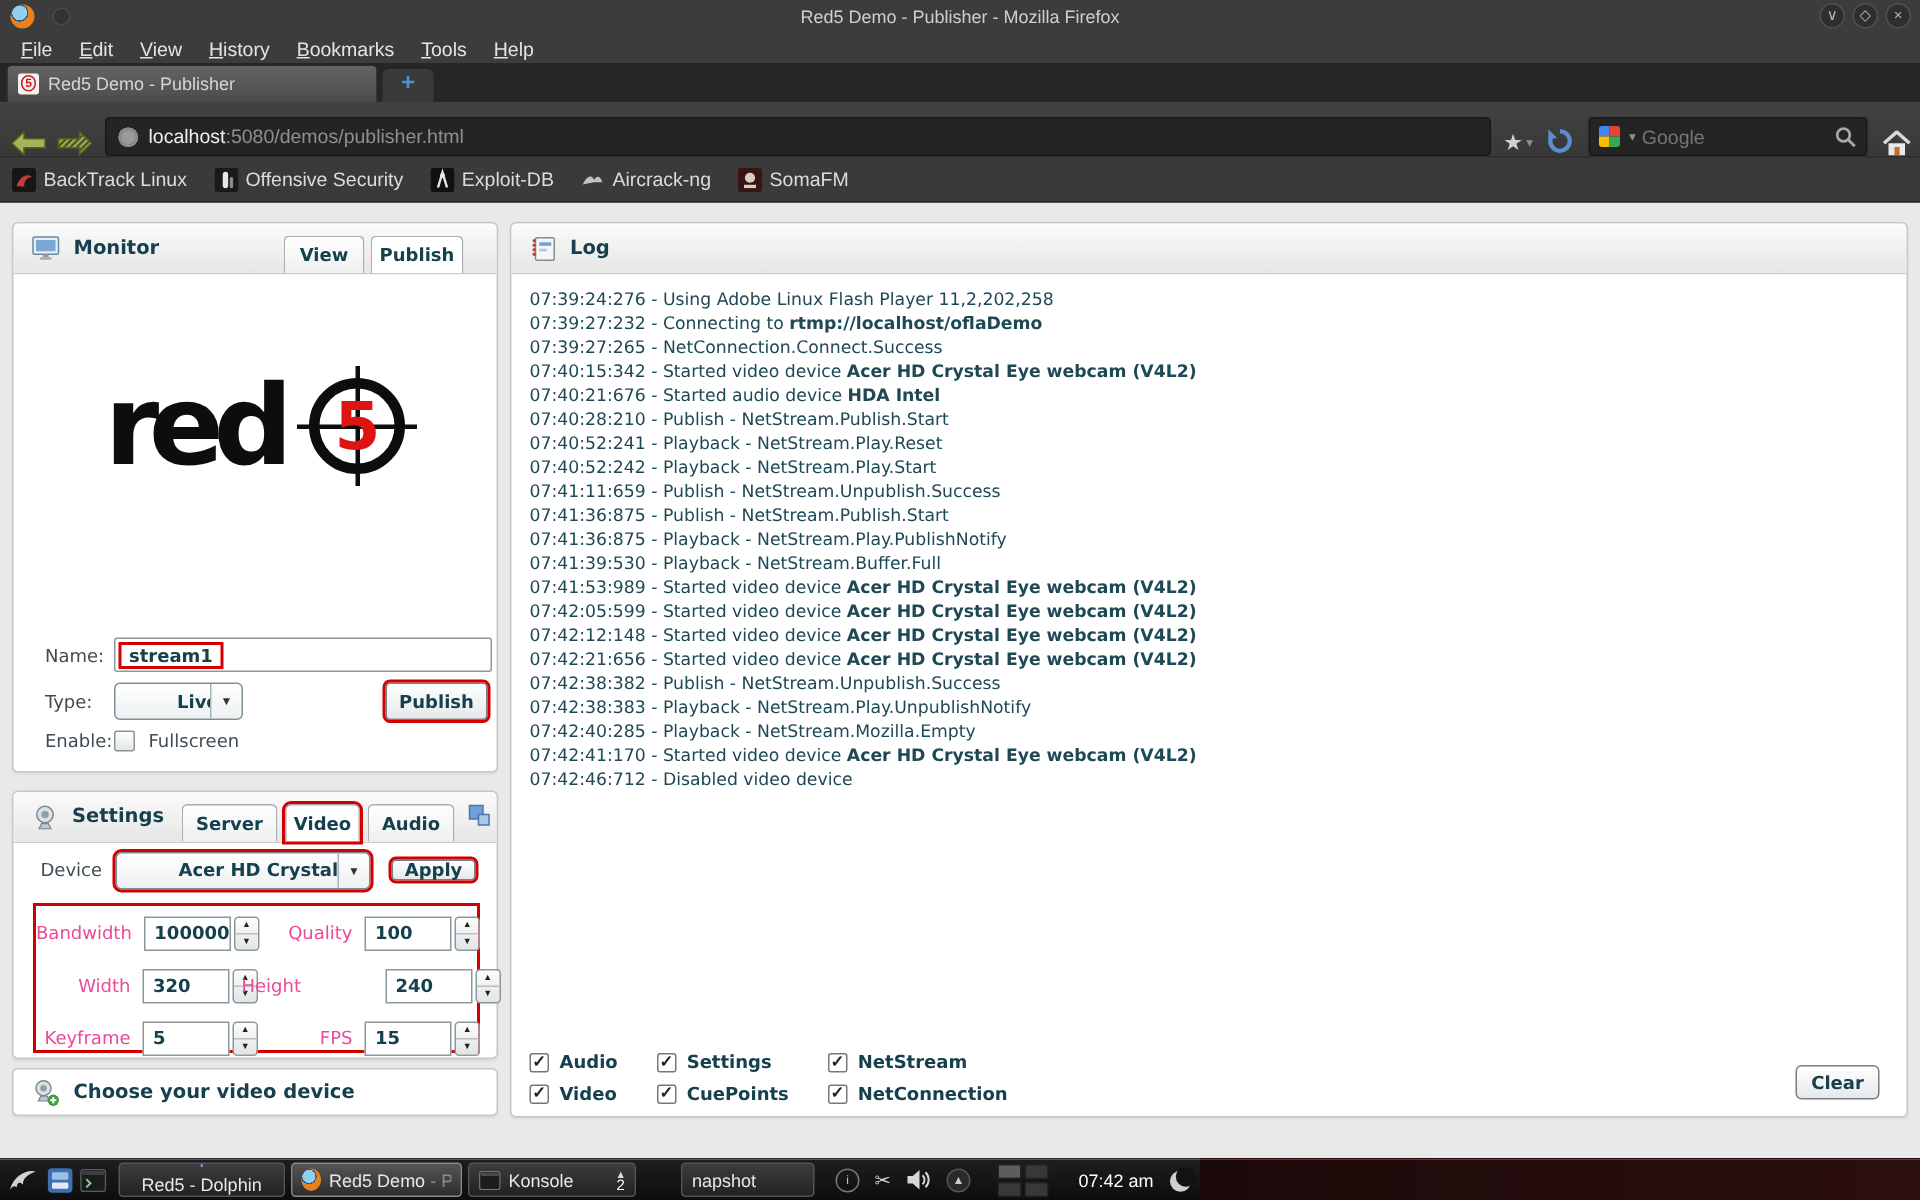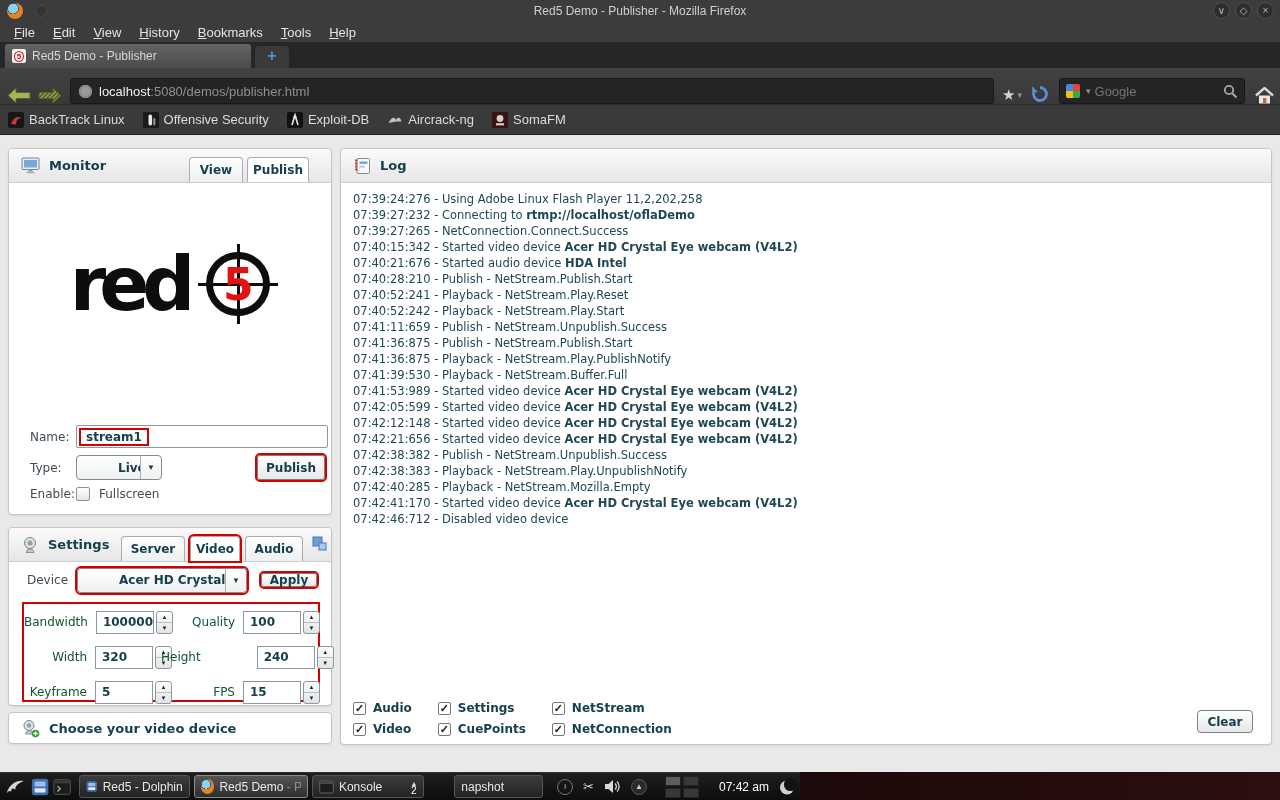--- a/index.html
+++ b/index.html
@@ -86,21 +86,21 @@
   .btn { background:linear-gradient(#ffffff,#e6e8e9); border:1px solid #777f84; border-radius:3px;
     font-family:"DejaVu Sans", sans-serif; font-weight:bold; font-size:12px; color:#16404e;
     display:flex; align-items:center; justify-content:center; }
   .checkbox { width:14px; height:14px; border:1px solid #8a9398; border-radius:2px; background:linear-gradient(#fff,#e4e6e7); }
 
   .settings-panel { left:8px; top:391px; width:324px; height:179px; }
   .corner-icon { position:absolute; right:3px; top:7px; }
   .srow { position:absolute; top:39px; left:0; width:100%; height:26px; display:flex; align-items:center; }
   .red-group { position:absolute; left:13px; top:74px; width:298px; height:100px; border:2px solid #d40000; }
   .grow { position:absolute; height:24px; display:flex; align-items:center; }
-  .g-label { font-family:"DejaVu Sans", sans-serif; font-size:12px; color:#14532d; text-align:right; }
+  .g-label { font-family:"DejaVu Sans", sans-serif; font-size:12px; color:#ec4899; text-align:right; }
   .stepper { display:flex; margin-left:8px; }
   .step-val { width:58px; height:23px; border:1px solid #8b989e; background:#fff; display:flex; align-items:center; padding-left:6px;
     font-family:"DejaVu Sans", sans-serif; font-weight:bold; font-size:12px; color:#16404e; }
   .spin { width:17px; height:23px; margin-left:2px; border:1px solid #8b989e; border-radius:3px; background:linear-gradient(#fdfdfd,#e2e4e5);
     display:flex; flex-direction:column; }
   .spin span { flex:1; font-size:6px; color:#222; text-align:center; line-height:10px; }
   .spin span:first-child { border-bottom:1px solid #b9bfc2; }
 
   .status-panel { left:8px; top:576px; width:324px; height:32px; display:flex; align-items:center; gap:9px; padding-left:12px; }
 
@@ -489,21 +489,21 @@
       <rect x="1" y="1" width="18" height="18" rx="3" fill="#3f6fae"></rect>
       <rect x="4" y="4" width="12" height="5.5" rx="1" fill="#9cc0e8"></rect>
       <rect x="4" y="11.5" width="12" height="4.5" rx="1" fill="#dfe9f5"></rect>
     </svg>
     <svg width="20" height="18" viewBox="0 0 20 18">
       <rect x="1" y="1" width="18" height="16" rx="2" fill="#1c1c1c" stroke="#5a5a5a"></rect>
       <rect x="2" y="2" width="16" height="3" fill="#3c3c3c"></rect>
       <path d="M5 8 l3 3 -3 3" stroke="#8fcf8f" stroke-width="1.4" fill="none"></path>
     </svg>
 
-    <div class="task-btn" style="width:120px; margin-left:4px;">
+    <div class="task-btn" style="width:120px; margin-left:4px;flex-direction:column;">
       <svg width="15" height="15" viewBox="0 0 20 20">
         <rect x="1" y="1" width="18" height="18" rx="3" fill="#3f6fae"></rect>
         <rect x="4" y="4" width="12" height="5.5" rx="1" fill="#9cc0e8"></rect>
         <rect x="4" y="11.5" width="12" height="4.5" rx="1" fill="#dfe9f5"></rect>
       </svg>
       <span>Red5 - Dolphin</span>
     </div>
 
     <div class="task-btn active" style="width:124px;">
       <div class="ff-logo" style="margin-left:0; width:15px; height:15px;"></div>

